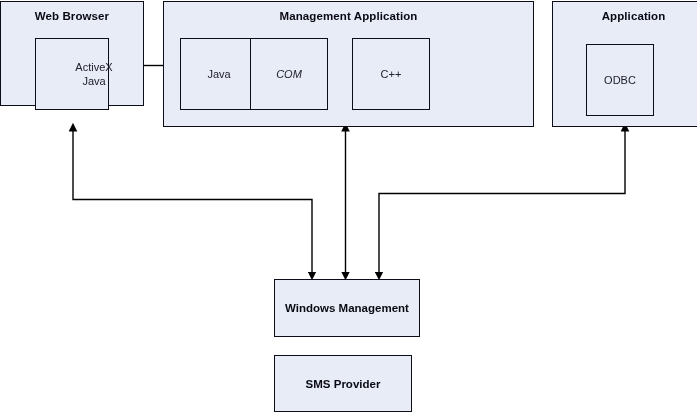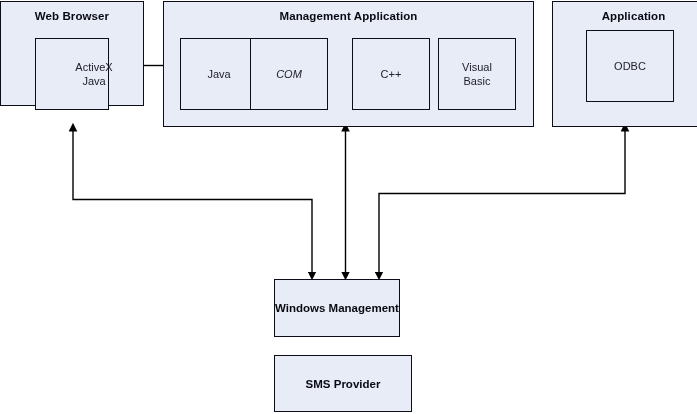--- a/index.html
+++ b/index.html
@@ -97,32 +97,28 @@
   </div>
   <div class="node" style="left:180px; top:38px; width:78px; height:72px;">
     <div class="leaf-label">Java</div>
   </div>
   <div class="node" style="left:250px; top:38px; width:78px; height:72px;font-style:italic;">
     <div class="leaf-label">COM</div>
   </div>
   <div class="node" style="left:352px; top:38px; width:78px; height:72px;">
     <div class="leaf-label">C++</div>
   </div>
-  <div class="node" style="left:438px; top:38px; width:78px; height:72px;">
-    <div class="leaf-label">Visual
-Basic</div>
-  </div>
 
   <div class="node group-box" style="left:552px; top:1px; width:163px; height:126px;">
     <div class="group-title">Application</div>
   </div>
-  <div class="node" style="left:586px; top:30px; width:88px; height:72px;">
+  <div class="node" style="left:586px; top:44px; width:68px; height:72px;">
     <div class="leaf-label">ODBC</div>
   </div>
 
-  <div class="node" style="left:274px; top:279px; width:126px; height:58px;">
+  <div class="node" style="left:274px; top:279px; width:146px; height:58px;">
     <div class="bottom-label">Windows Management</div>
   </div>
   <div class="node" style="left:274px; top:355px; width:138px; height:57px;">
     <div class="bottom-label">SMS Provider</div>
   </div>
 
 </div>
 
 </body></html>

